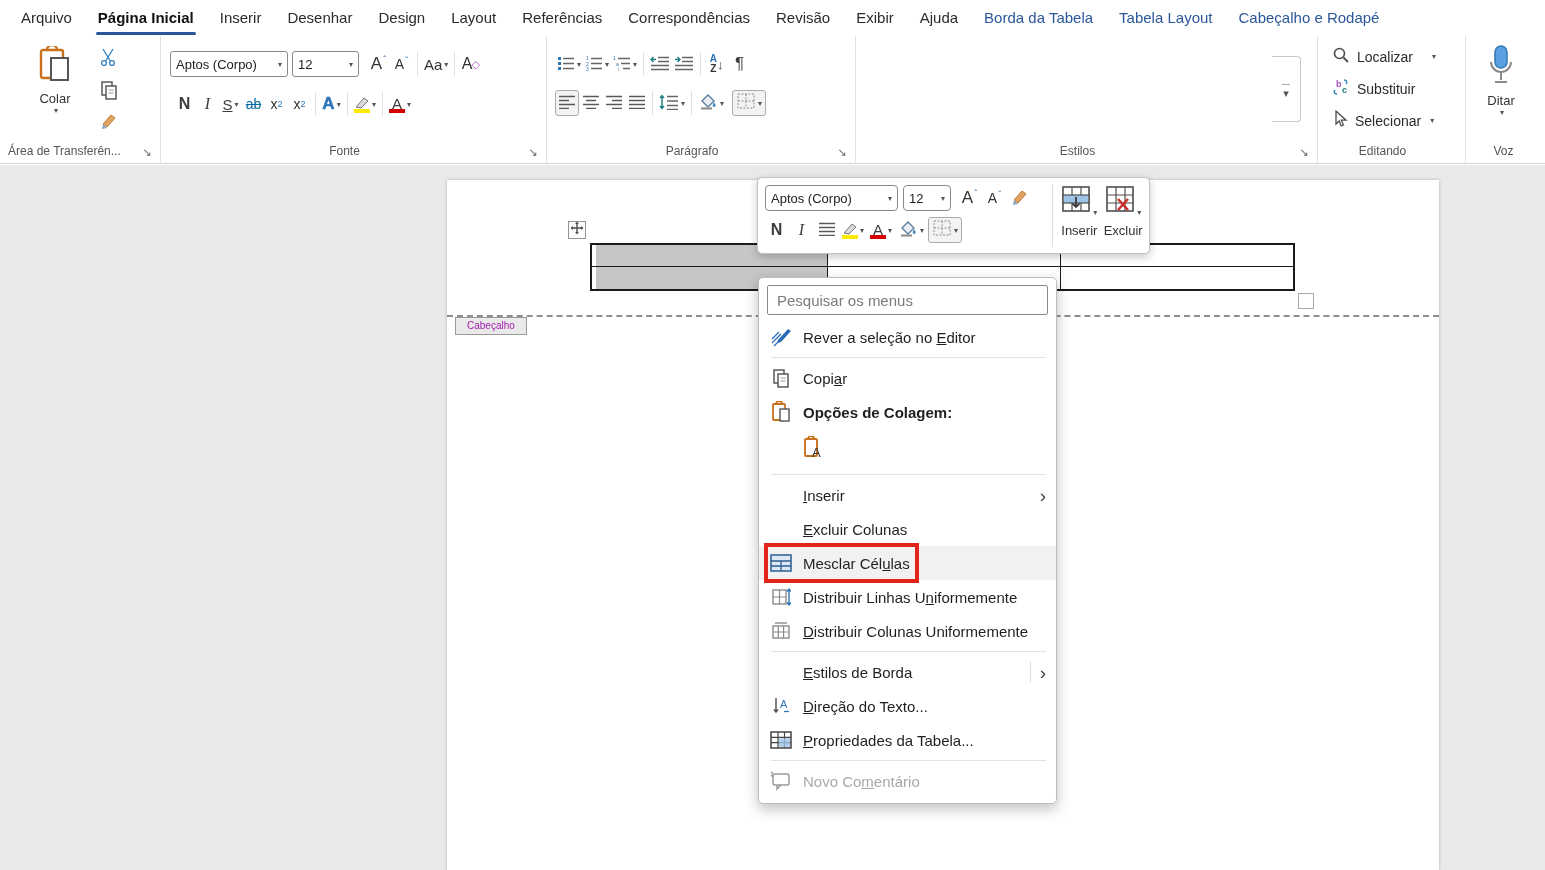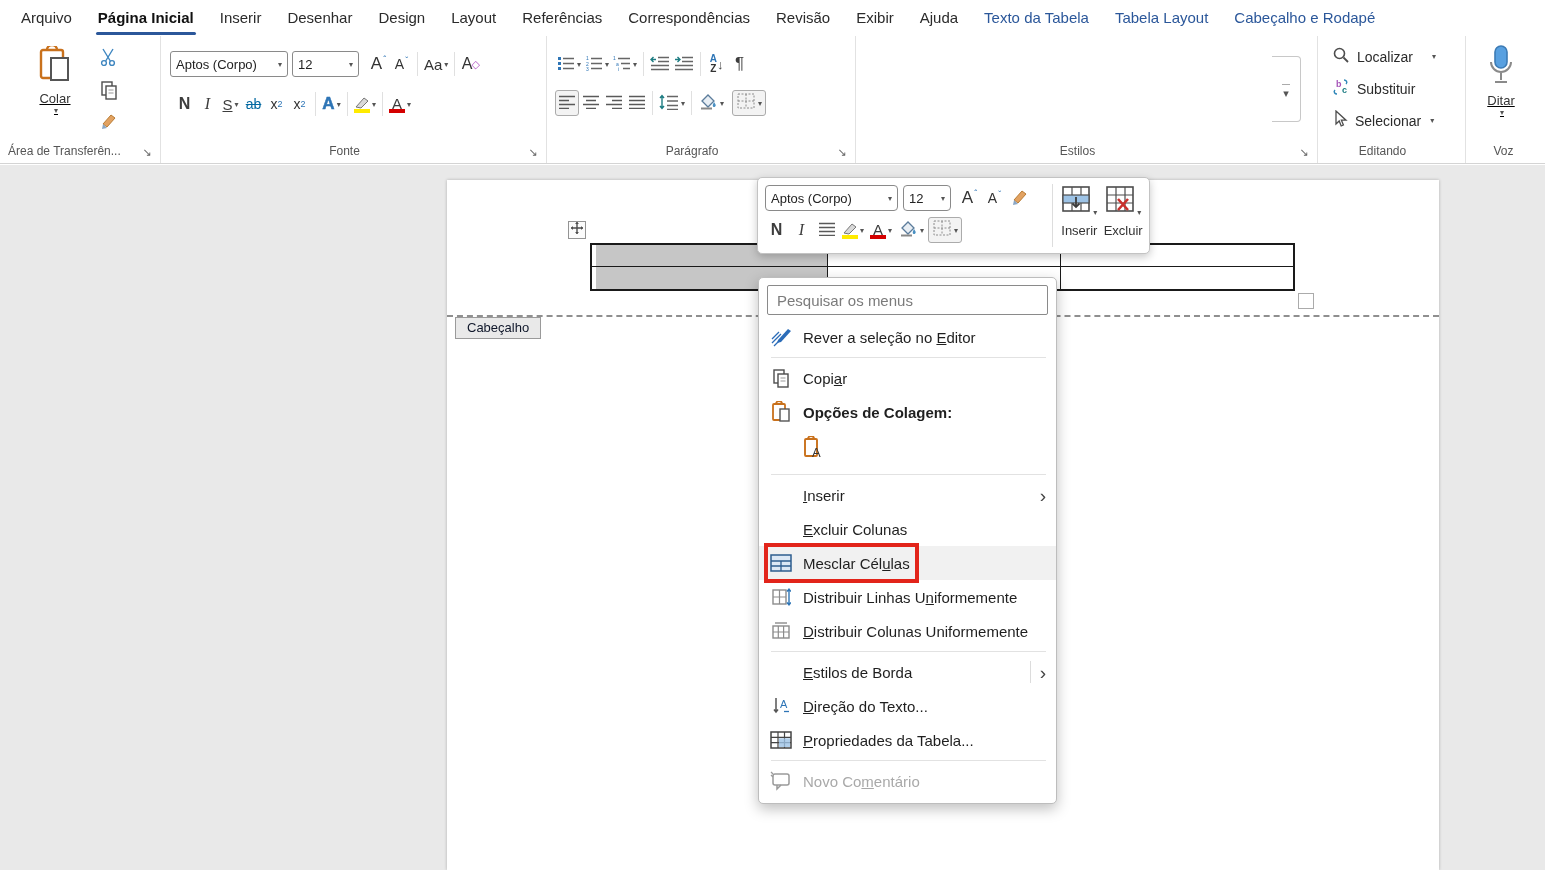--- a/index.html
+++ b/index.html
@@ -18,21 +18,21 @@
   .ribbon { position:relative; height:128px; background:#fff; border-bottom:1px solid #d4d4d4; }
   .rgroup { position:absolute; top:0; bottom:0; border-right:1px solid #e2e2e2; }
   .rgroup-label { position:absolute; bottom:5px; left:0; right:18px; text-align:center; font-size:12px; color:#555; white-space:nowrap; }
   .rgroup-label.left { text-align:left; padding-left:8px; }
   .launcher { position:absolute; bottom:4px; right:6px; width:14px; height:14px; color:#666; font-size:11px; line-height:14px; text-align:center; }
   .rrow { position:absolute; display:flex; align-items:center; }
   .rbtn { display:inline-flex; align-items:center; justify-content:center; height:26px; min-width:23px; padding:0 2px; border-radius:3px; color:#333; font-size:15px; white-space:nowrap; }
   .chv { font-size:8px; color:#555; margin-left:2px; }
   .vdiv { width:1px; height:24px; background:#e0e0e0; margin:0 4px; }
   .combo { display:flex; align-items:center; justify-content:space-between; border:1px solid #8a8a8a; border-radius:3px; background:#fff; font-size:13px; color:#222; padding:0 5px; height:26px; }
-  .bigbtn { display:flex; flex-direction:column; align-items:center;text-decoration:underline; }
+  .bigbtn { display:flex; flex-direction:column; align-items:center; }
   .bigbtn .lbl { font-size:13px; color:#333; margin-top:3px; }
   .glyph-b { font-weight:bold; font-size:16px; color:#3d3d3d; }
   .glyph-i { font-style:italic; font-family:"Liberation Serif", serif; font-size:16px; color:#3d3d3d; }
   .glyph-u { font-size:15px; text-decoration:underline; color:#3d3d3d; }
   .glyph-s { font-size:14px; text-decoration:line-through; color:#0369a1; }
   .fx-a { color:#2e75b6; font-weight:bold; font-size:17px; -webkit-text-stroke:0.5px #2e75b6; }
   .colorbar { display:inline-block; width:16px; height:4px; margin-top:-2px; }
   .stack { display:flex; flex-direction:column; align-items:center; line-height:1; }
 
   
@@ -41,21 +41,21 @@
   .style-entry.h1 { font-size:26px; color:#0f4761; }
   .styles-more { position:absolute; left:416px; top:20px; width:29px; height:66px; border:1px solid #c8c8c8; border-left:none; border-radius:0 4px 4px 0; display:flex; align-items:center; justify-content:center; color:#555; font-size:11px; }
 
   
   .edit-row { display:flex; align-items:center; gap:7px; font-size:14px; color:#2b2b2b; }
 
   
   .canvas { position:absolute; left:0; top:165px; width:1545px; height:705px; background:#e9e9e9; }
   .page { position:absolute; left:447px; top:180px; width:992px; height:690px; background:#fff; box-shadow:0 0 3px rgba(0,0,0,.25); }
   .hdr-dash { position:absolute; left:0; right:0; top:135px; border-top:2px dashed #8f8f8f; }
-  .hdr-tag { position:absolute; left:8px; top:137px; padding:2px 11px 3px; background:#e9e9e9; border:1px solid #9a9a9a; font-size:13px; color:#0f172a; }
+  .hdr-tag { position:absolute; left:8px; top:137px; padding:2px 11px 3px; background:#e9e9e9; border:1px solid #9a9a9a; font-size:10px; color:#a21caf; }
 
   
   .doc-table { position:absolute; left:143px; top:63px; width:705px; height:48px; border:2px solid #1a1a1a; display:grid; grid-template-columns:236px 233px 1fr; grid-template-rows:1fr 1fr; z-index:1; }
   .cell { border-right:1px solid #1a1a1a; border-bottom:1px solid #1a1a1a; background:#fff; }
   .cell.last-col { border-right:none; }
   .cell.last-row { border-bottom:none; }
   .cell.sel { background:linear-gradient(to right,#fff 0 4px,#c6c6c6 4px 100%); }
   .move-handle { position:absolute; left:121px; top:41px; width:18px; height:18px; border:1px solid #949494; background:#fbfbfb; display:flex; align-items:center; justify-content:center; z-index:1; }
   .resize-handle { position:absolute; left:851px; top:113px; width:16px; height:16px; border:1px solid #ababab; background:#fff; z-index:1; }
 
@@ -97,21 +97,21 @@
       <div class="tab active">Página Inicial</div>
       <div class="tab">Inserir</div>
       <div class="tab">Desenhar</div>
       <div class="tab">Design</div>
       <div class="tab">Layout</div>
       <div class="tab">Referências</div>
       <div class="tab">Correspondências</div>
       <div class="tab">Revisão</div>
       <div class="tab">Exibir</div>
       <div class="tab">Ajuda</div>
-      <div class="tab contextual">Texto da Tabela</div>
+      <div class="tab contextual">Borda da Tabela</div>
       <div class="tab contextual">Tabela Layout</div>
       <div class="tab contextual">Cabeçalho e Rodapé</div>
     </div>
 
   <div class="ribbon">
 
     <div class="rgroup" style="left:0;width:161px;">
       <div class="bigbtn" style="position:absolute;left:38px;top:10px;">
         <span><svg width="34" height="38" viewBox="0 0 34 38">
               <rect x="3" y="4" width="22" height="28" rx="2" fill="none" stroke="#c9711c" stroke-width="2.4"></rect>

